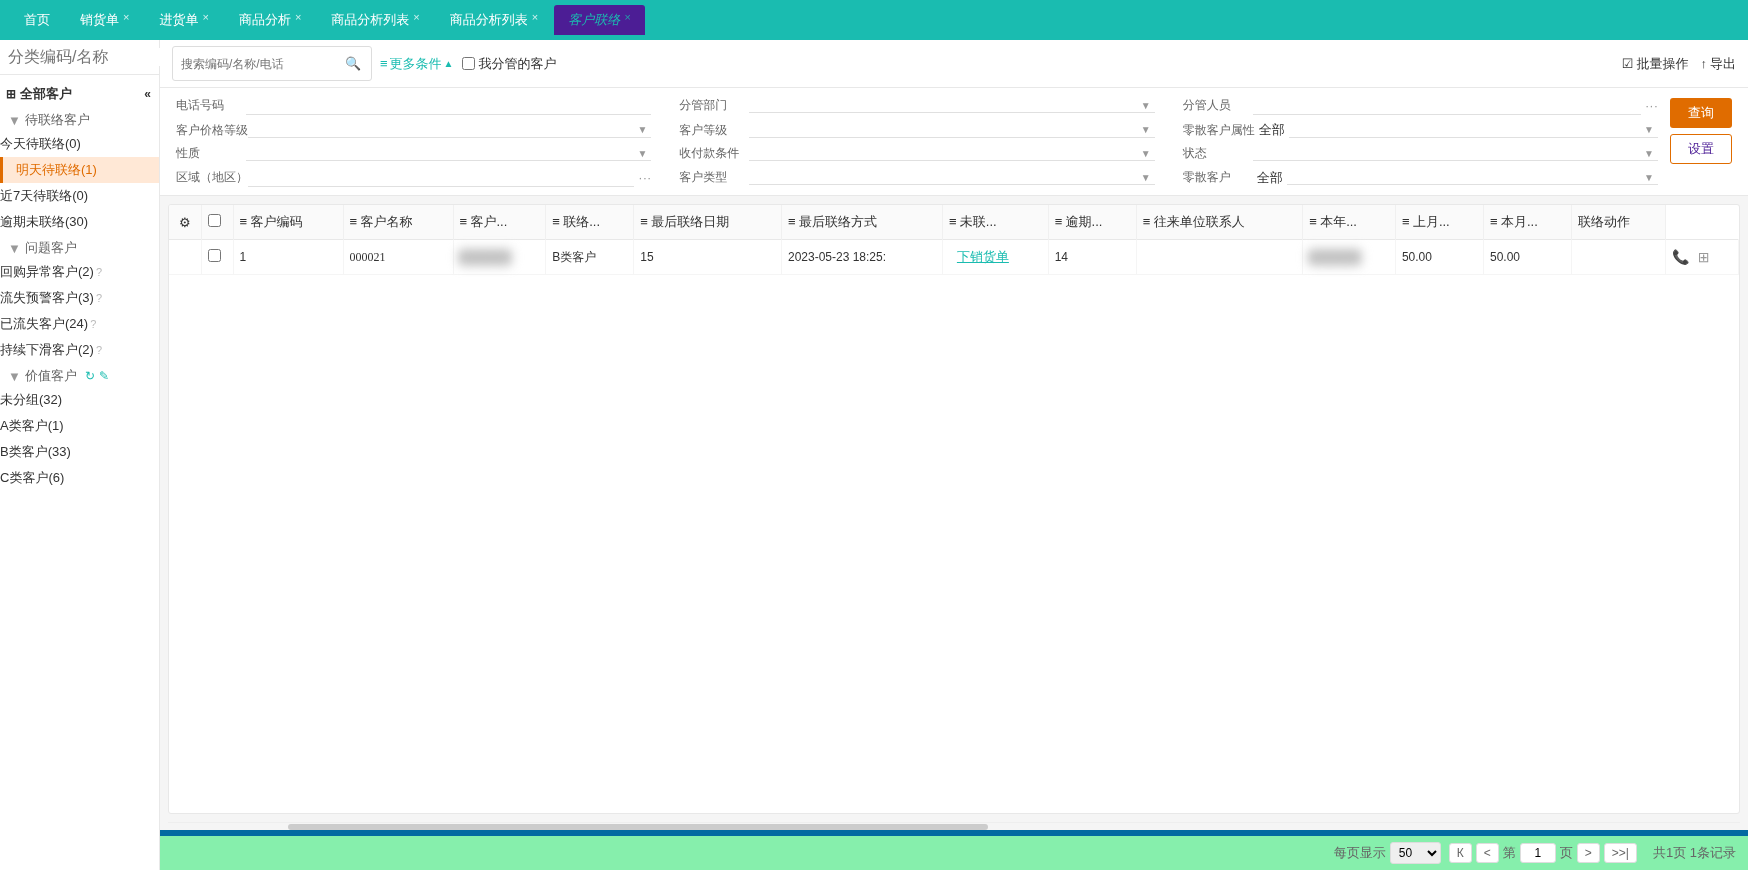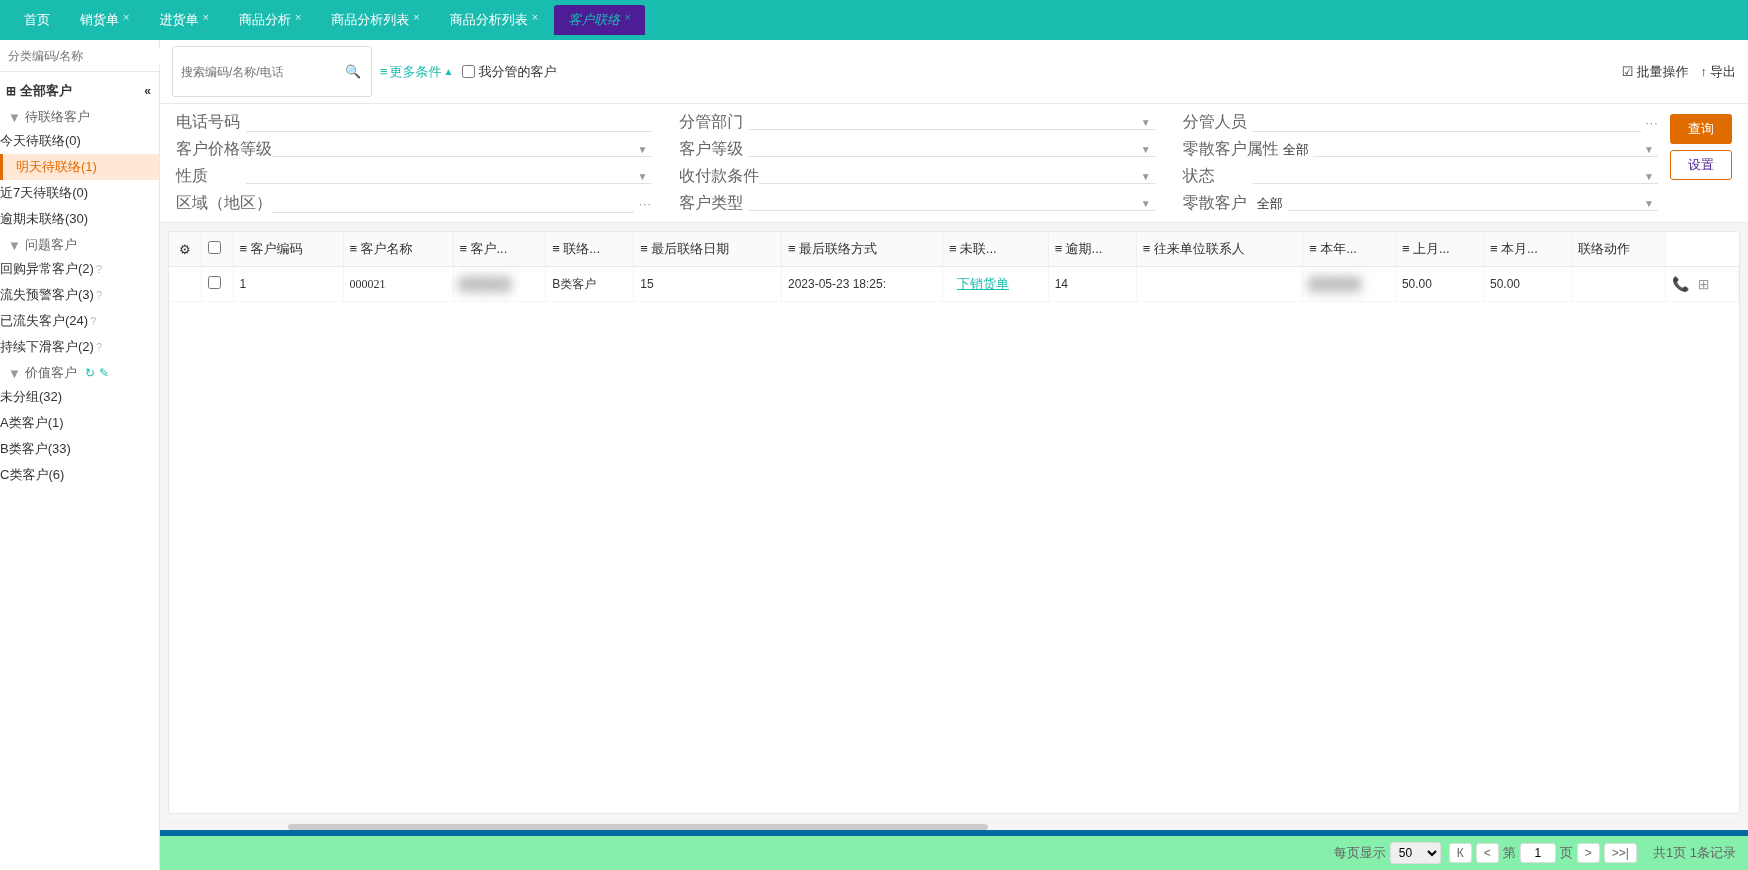--- a/index.html
+++ b/index.html
@@ -49,21 +49,21 @@
       padding: 8px;
       display: flex;
       align-items: center;
       border-bottom: 1px solid #e8e8e8;
       gap: 4px;
     }
     .sidebar-search input {
       border: none;
       outline: none;
       flex: 1;
-      font-size: 12px;
+      font-size: 16px;
       color: #a16207;
     }
     .sidebar-body { flex: 1; overflow-y: auto; padding: 6px 0; }
     .sidebar-section-title {
       display: flex;
       align-items: center;
       justify-content: space-between;
       padding: 4px 8px 4px 6px;
       font-size: 13px;
       font-weight: bold;
@@ -106,21 +106,21 @@
       display: flex;
       align-items: center;
       gap: 8px;
       flex-shrink: 0;
     }
     .filter-search-box {
       display: flex;
       align-items: center;
       border: 1px solid #ddd;
       border-radius: 3px;
-      padding: 17px 8px;
+      padding: 9px 8px;
       background: #fff;
       gap: 4px;
       min-width: 200px;
     }
     .filter-search-box input {
       border: none;
       outline: none;
       font-size: 12px;
       color: #999;
       width: 160px;
@@ -179,21 +179,21 @@
       margin-bottom: 6px;
     }
     .filter-row:last-child { margin-bottom: 0; }
     .filter-field {
       display: flex;
       align-items: center;
       flex: 1;
       min-width: 0;
     }
     .filter-label {
-      font-size: 16px;
+      font-size: 12px;
       color: #666;
       white-space: nowrap;
       min-width: 70px;
     }
     .filter-input {
       flex: 1;
       border: none;
       border-bottom: 1px solid #e0e0e0;
       outline: none;
       font-size: 12px;

